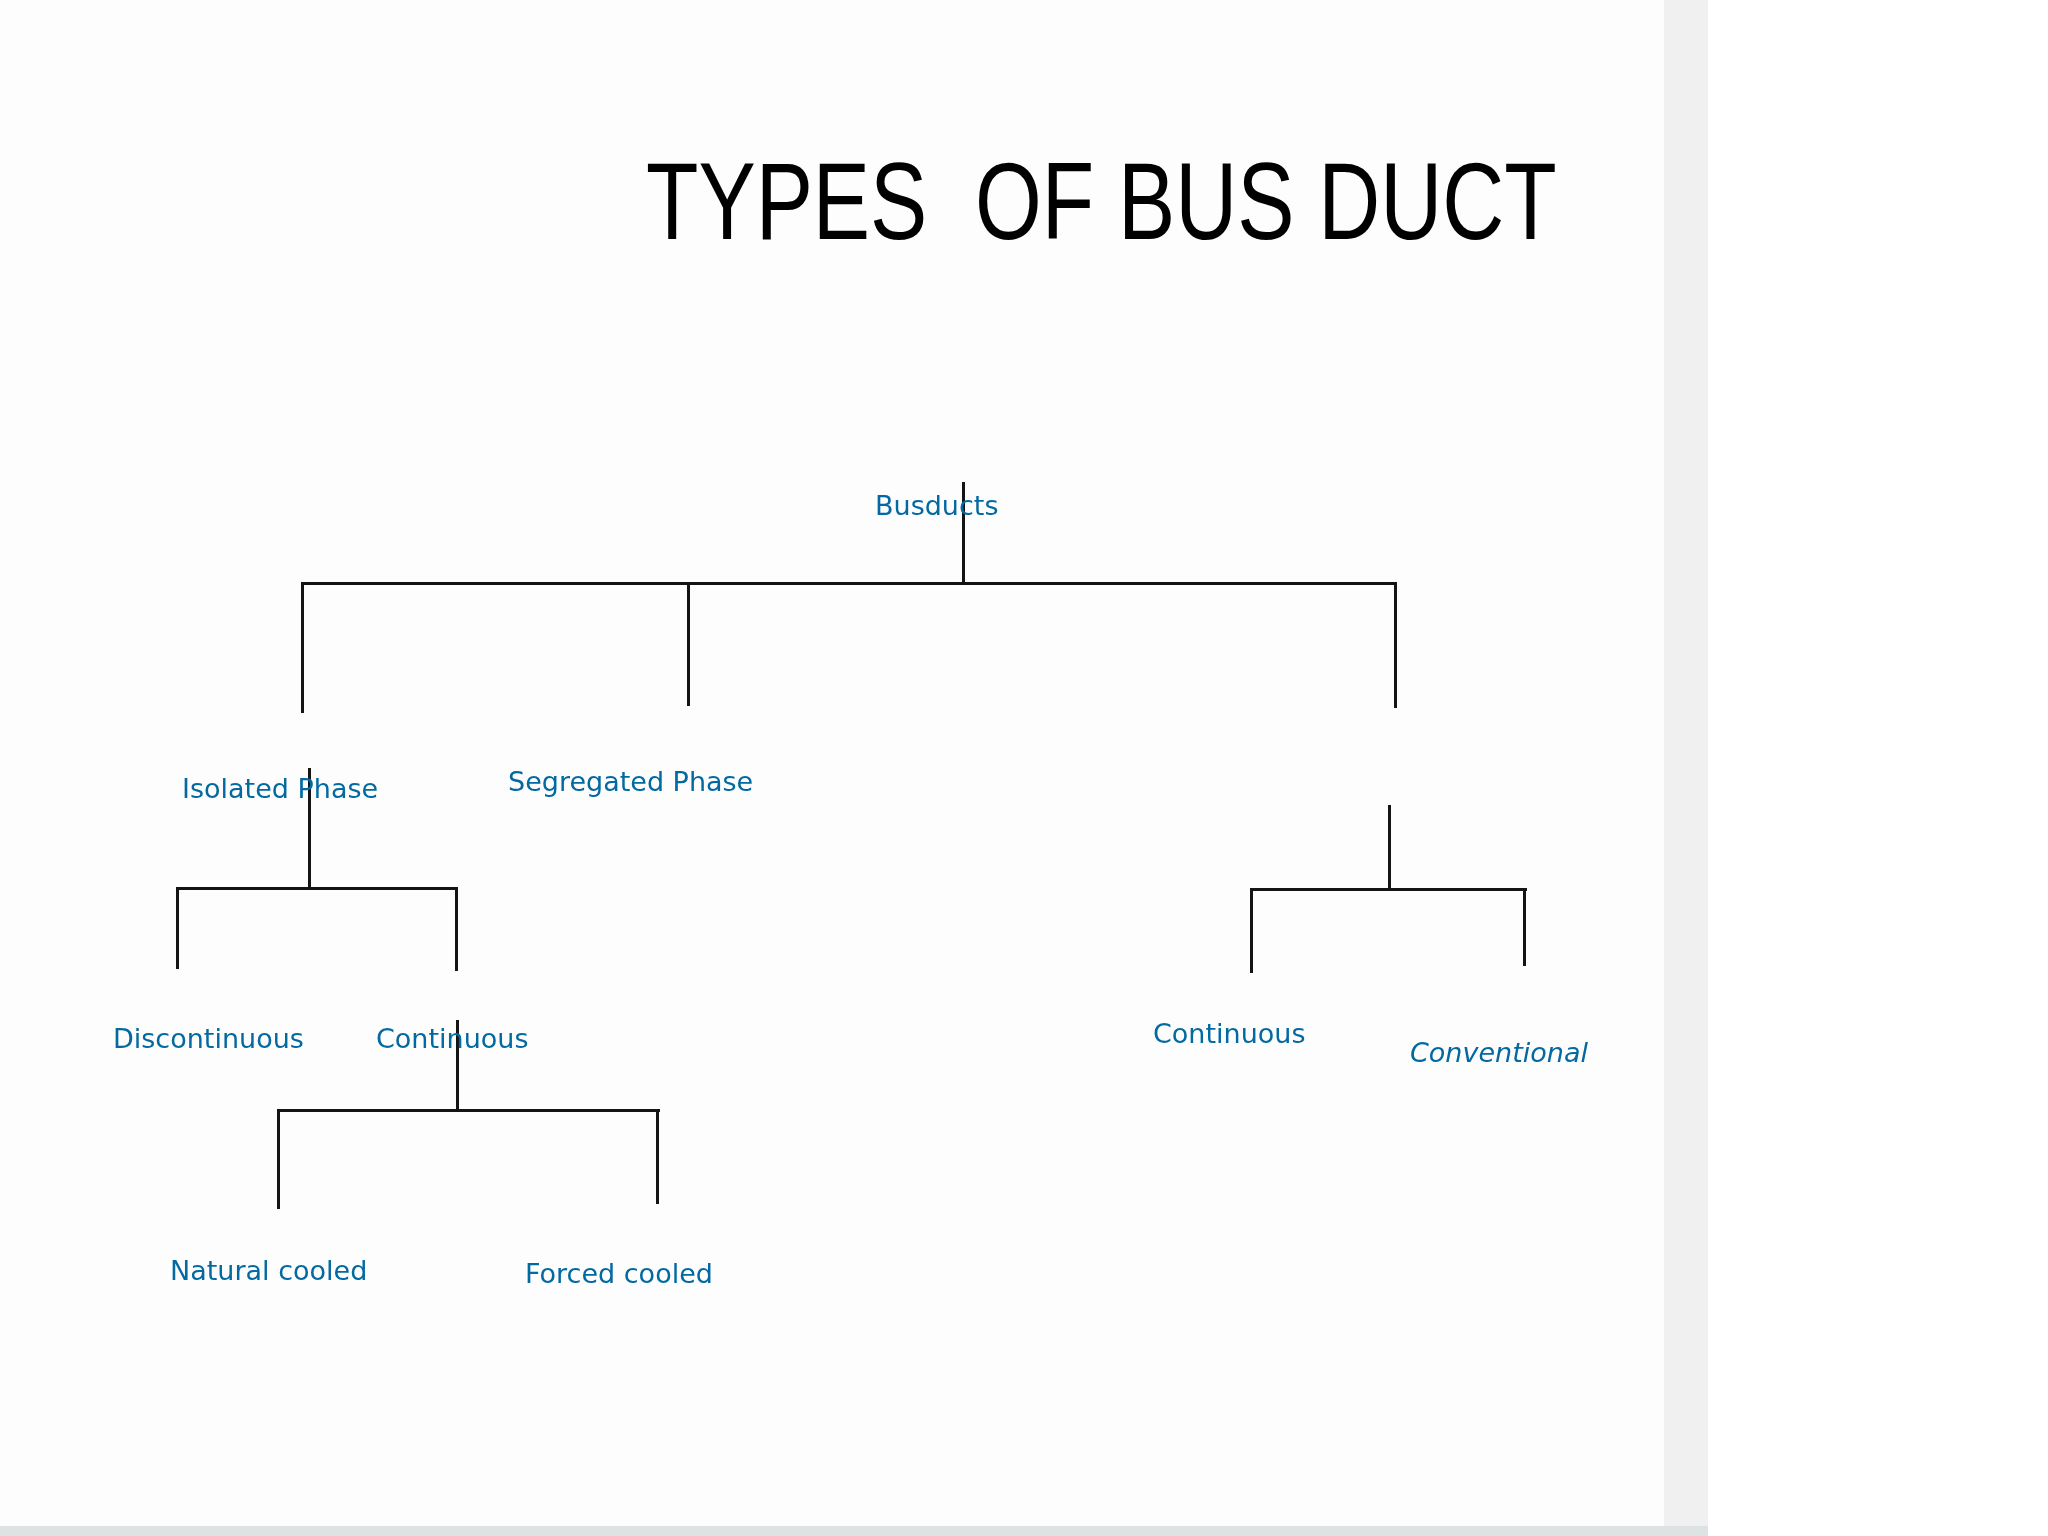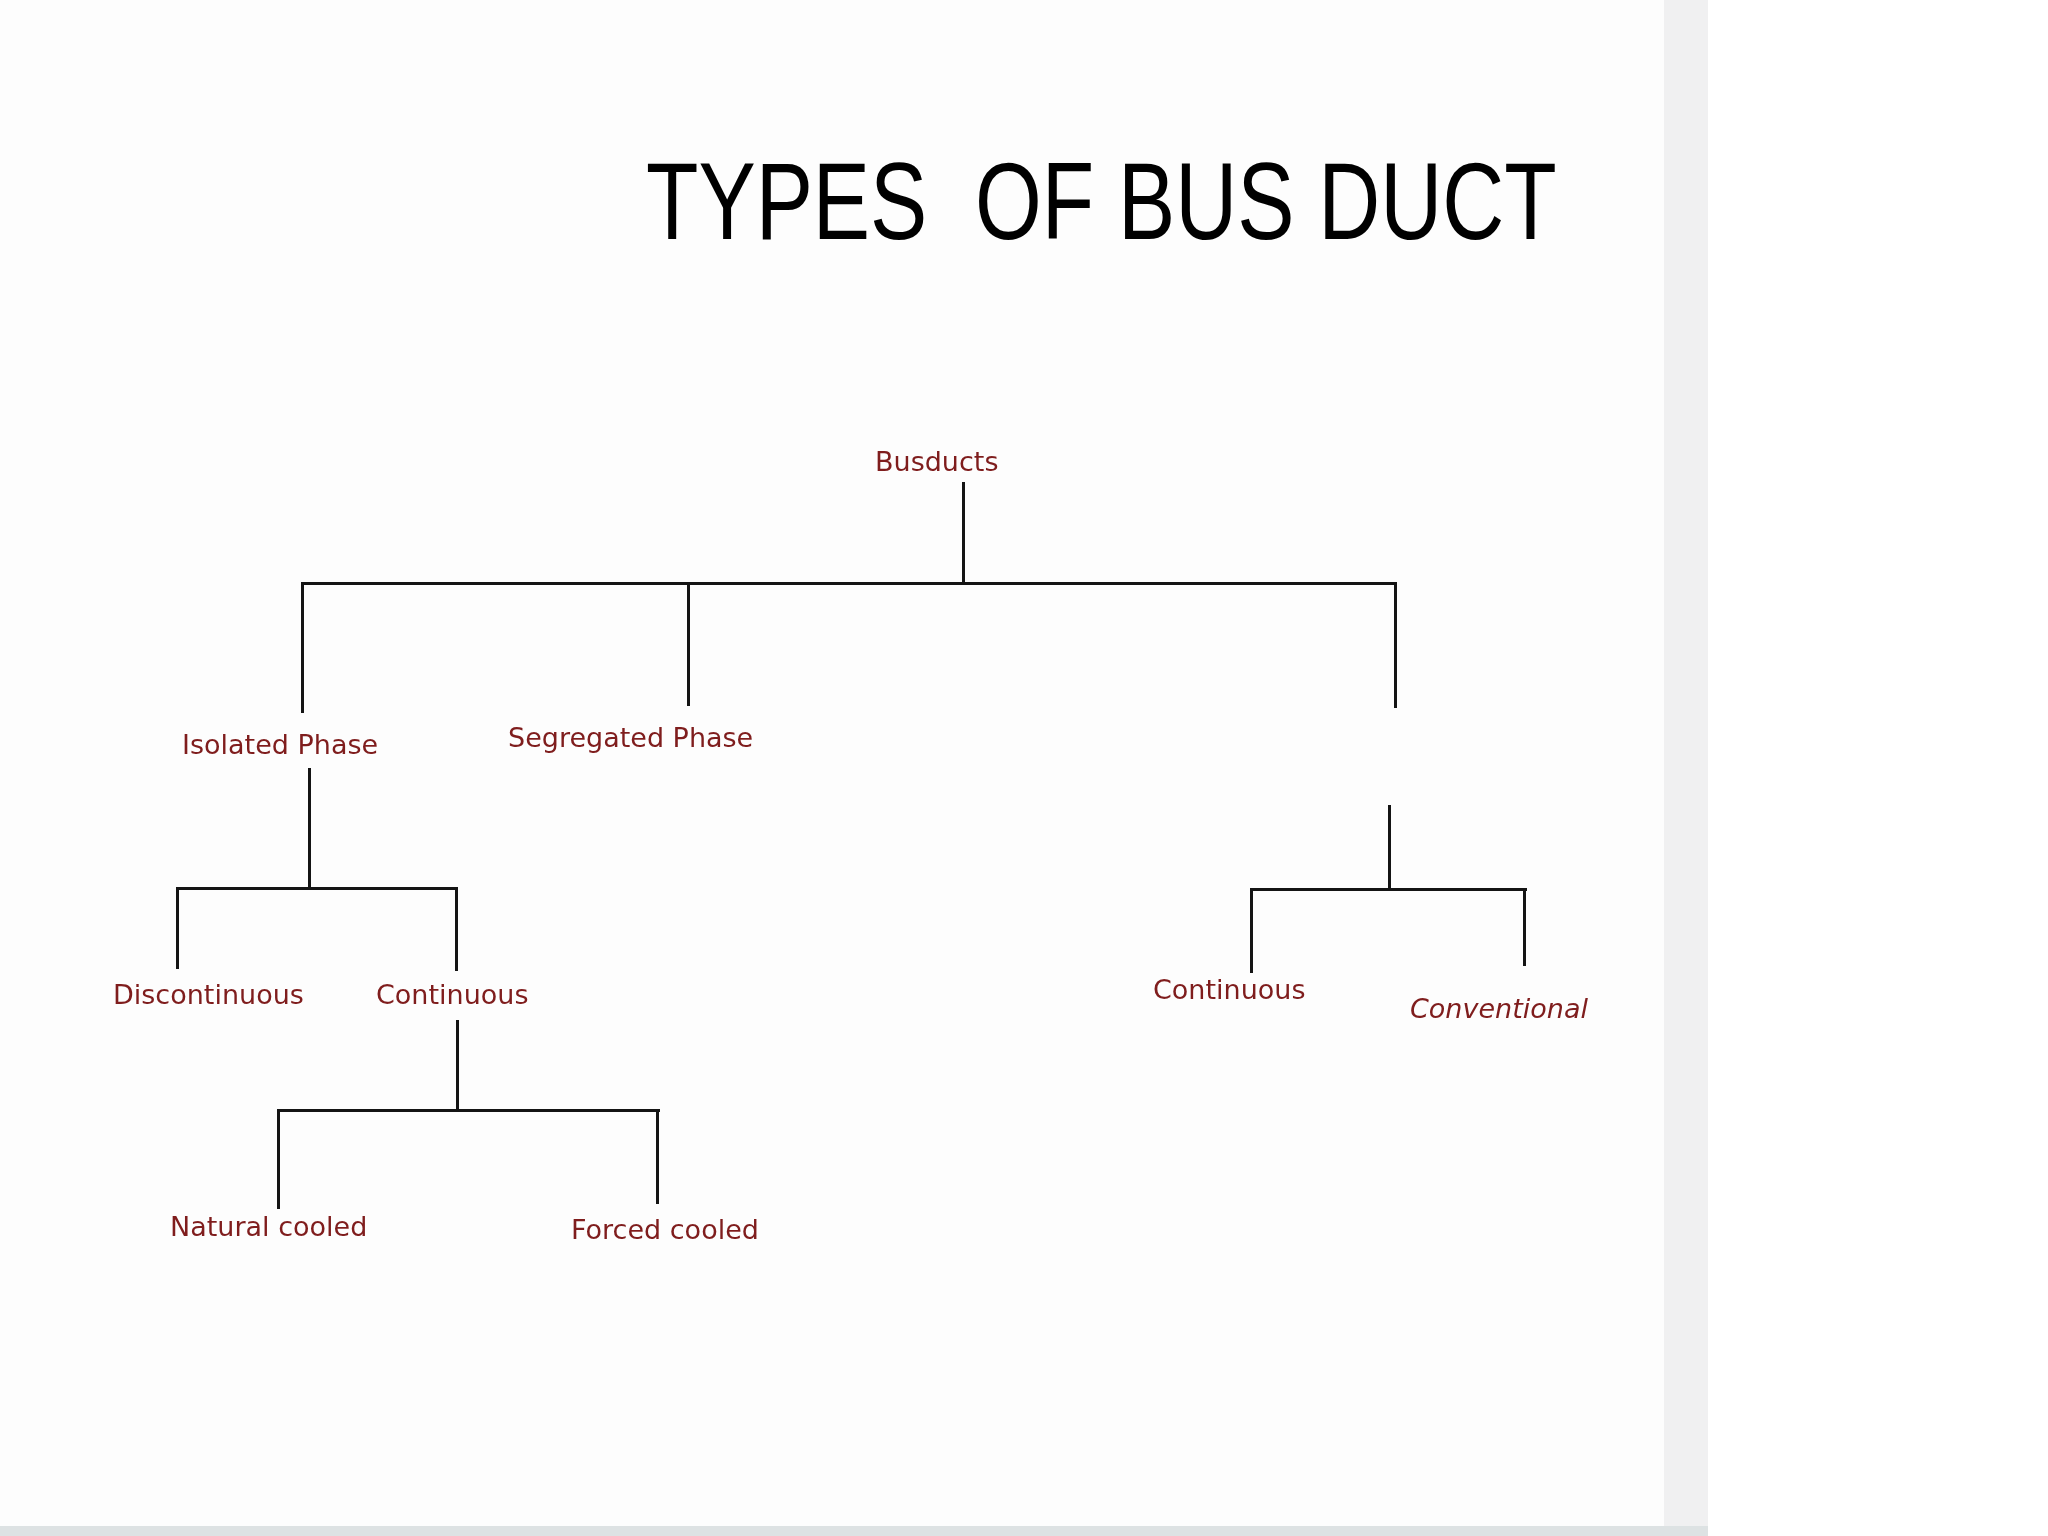--- a/index.html
+++ b/index.html
@@ -30,34 +30,35 @@
     line-height: 1.0;
     color: #000000;
     white-space: pre;
     transform: scaleX(0.78);
     transform-origin: left top;
   }
   .label {
     position: absolute;
     font-size: 27px;
     line-height: 30px;
-    color: #7f1d1d;
+    color: #0369a1;
     white-space: nowrap;
+    margin-top: 44px;
   }
   .label.wrap { white-space: normal; line-height: 33px; }
   .line { position: absolute; background: #141414; }
   
   .lbl-busducts      { left: 875px;  top: 447px; }
   .lbl-isolated      { left: 182px;  top: 730px; }
   .lbl-segregated    { left: 508px;  top: 723px; }
   .lbl-nonseg        { left: 1286px; top: 740px; width: 268px; }
   .lbl-discontinuous { left: 113px;  top: 980px; }
   .lbl-continuous    { left: 376px;  top: 980px; }
   .lbl-natural       { left: 170px;  top: 1212px; }
-  .lbl-forced        { left: 571px;  top: 1215px; text-align: right; }
+  .lbl-forced        { left: 525px;  top: 1215px; text-align: right; }
   .lbl-interleaved   { left: 1153px; top: 975px; }
   .lbl-conventional  { left: 1410px; top: 994px; font-style: italic; }
   
   .v-root   { left: 962px;  top: 482px;  width: 3px;    height: 101px; }
   .h-top    { left: 301px;  top: 582px;  width: 1096px; height: 3px; }
   .v-iso    { left: 301px;  top: 582px;  width: 3px;    height: 131px; }
   .v-seg    { left: 687px;  top: 582px;  width: 3px;    height: 124px; }
   .v-nonseg { left: 1394px; top: 582px;  width: 3px;    height: 126px; }
   
   .v-iso-down { left: 308px; top: 768px;  width: 3px;   height: 121px; }

